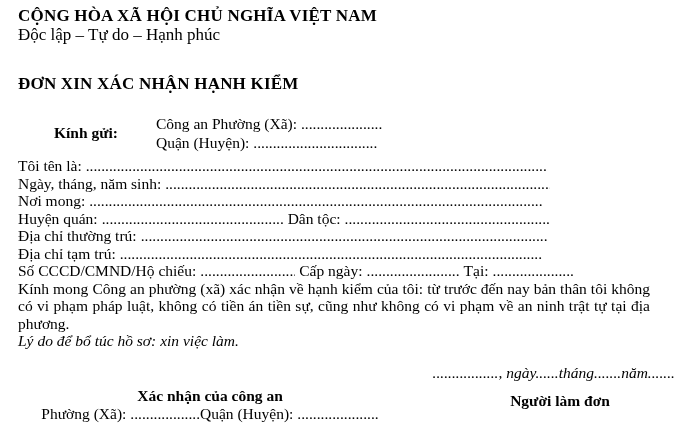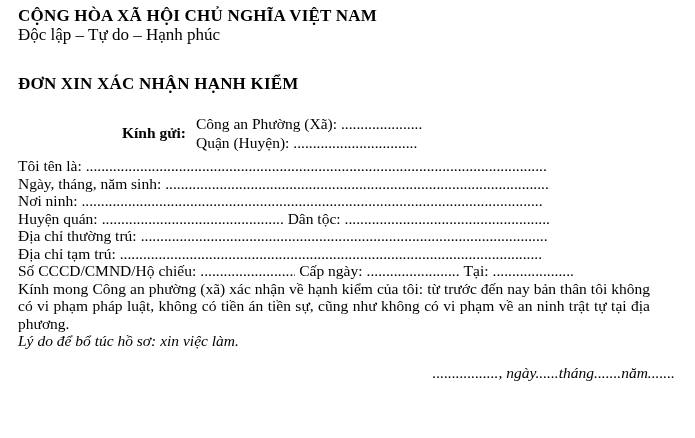--- a/index.html
+++ b/index.html
@@ -9,21 +9,21 @@
     background:#ffffff;color:#000000;
     font-family:"Liberation Serif", serif;
     font-size:15.5px;line-height:17.5px;
     overflow:hidden;
     padding:6px 0 0 18px;box-sizing:border-box;
   }
   .centerwrap{width:612px;text-align:left;}
   .h1{font-weight:bold;font-size:17px;line-height:20px;letter-spacing:.2px;}
   .h2{font-size:17px;line-height:18px;}
   .doc-title{font-weight:bold;font-size:17px;line-height:20px;margin-top:30px;letter-spacing:.2px;}
-  .kinhgui{display:flex;align-items:center;margin:20px 0 0 104px;}
+  .kinhgui{display:flex;align-items:center;margin:20px 0 0 36px;gap:28px;}
   .kg-label{font-weight:bold;margin-right:10px;white-space:nowrap;}
   .kg-lines{display:flex;flex-direction:column;}
   .kg-line{line-height:19px;white-space:nowrap;}
   .form{margin-top:5px;}
   .frow{display:flex;align-items:baseline;line-height:17.5px;}
   .lbl{flex:0 0 auto;white-space:nowrap;margin-right:4px;}
   .lbl2{flex:0 0 auto;white-space:nowrap;margin:0 4px;}
   .dotfill{flex:1 1 0;overflow:hidden;white-space:nowrap;}
   .dotfix{flex:0 0 auto;overflow:hidden;white-space:nowrap;}
   .para{width:632px;text-align:justify;margin:0;}
@@ -57,21 +57,21 @@
   <div class="form">
     <div class="frow" style="width:528px">
       <span class="lbl">Tôi tên là:</span>
       <span class="dotfill">....................................................................................................................................................</span>
     </div>
     <div class="frow" style="width:532px">
       <span class="lbl">Ngày, tháng, năm sinh:</span>
       <span class="dotfill">....................................................................................................................................................</span>
     </div>
     <div class="frow" style="width:524px">
-      <span class="lbl">Nơi ninh:</span>
+      <span class="lbl">Nơi mong:</span>
       <span class="dotfill">....................................................................................................................................................</span>
     </div>
     <div class="frow" style="width:532px">
       <span class="lbl">Huyện quán:</span>
       <span class="dotfix" style="width:182px">............................................................</span>
       <span class="lbl2">Dân tộc:</span>
       <span class="dotfill">....................................................................................................................................................</span>
     </div>
     <div class="frow" style="width:529px">
       <span class="lbl">Địa chỉ thường trú:</span>
@@ -89,14 +89,21 @@
       <span class="lbl2">Tại:</span>
       <span class="dotfill">........................................</span>
     </div>
   </div>
 
   <p class="para">Kính mong Công an phường (xã) xác nhận về hạnh kiểm của tôi: từ trước đến nay bản thân tôi không có vi phạm pháp luật, không có tiền án tiền sự, cũng như không có vi phạm về an ninh trật tự tại địa phương.</p>
   <div class="reason">Lý do để bổ túc hồ sơ: xin việc làm.</div>
 
   <div class="dateline">................., ngày......tháng.......năm.......</div>
 
+  <div class="sigrow">
+    <div class="sig-left">
+      <div class="sig-title">Xác nhận của công an</div>
+      <div class="sig-line"><span>Phường (Xã):</span> <span>..................</span><span>Quận (Huyện):</span> <span>.....................</span></div>
+    </div>
+    <div class="sig-right">Người làm đơn</div>
+  </div>
 
 </div>
 
 </body></html>

